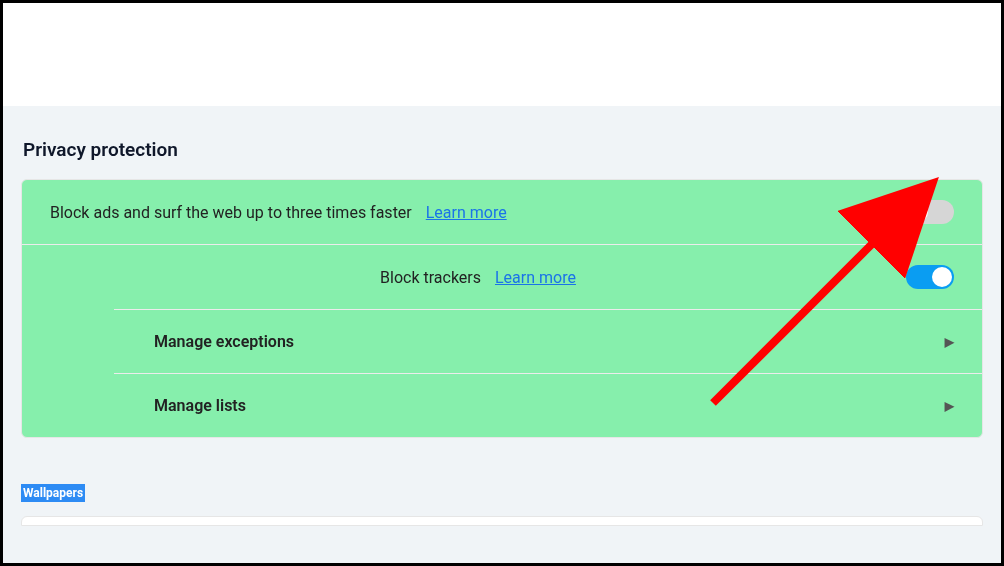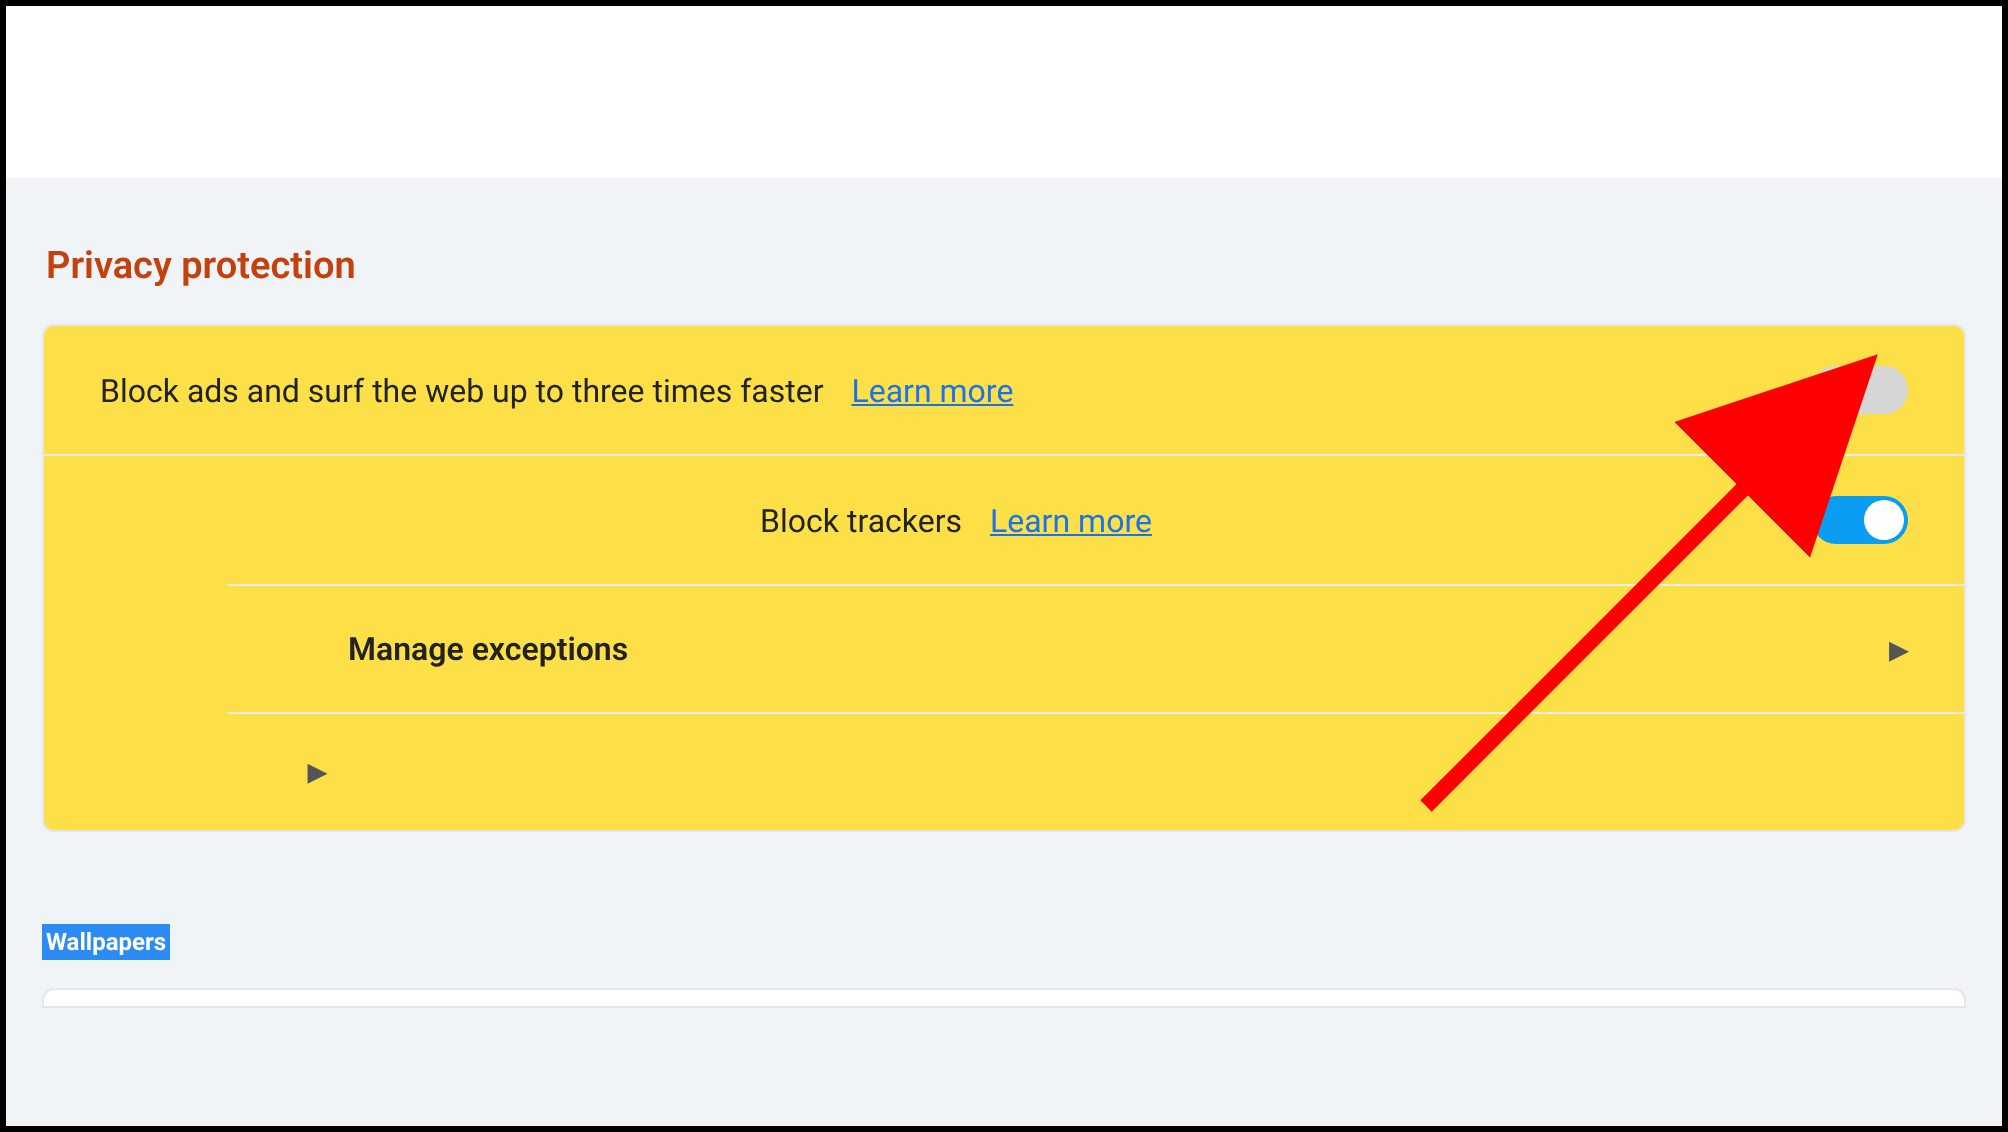--- a/index.html
+++ b/index.html
@@ -17,25 +17,26 @@
       background: #ffffff;
     }
     .settings-area {
       background: #f0f4f7;
       padding: 0 18px;
       height: calc(100% - 86px);
     }
     .section-title {
       font-size: 19px;
       font-weight: 600;
-      color: #c2410c;
+      color: #0f172a;
       padding: 32px 0 18px 2px;
+      margin-top: 17px;
     }
     .card {
-      background: #fde047;
+      background: #86efac;
       border: 1px solid #e6e6e6;
       border-radius: 6px;
       overflow: hidden;
     }
     .row {
       display: flex;
       align-items: center;
       padding: 20px 28px;
       font-size: 16px;
       color: #222;
@@ -77,21 +78,21 @@
     .subrow {
       display: flex;
       align-items: center;
       padding: 22px 28px 22px 40px;
       border-top: 1px solid #ececec;
       font-size: 16px;
       font-weight: 600;
       color: #222;
       cursor: pointer;
     }
-    .subrow-label { flex: 1; margin-left: 20px; }
+    .subrow-label { flex: 1; }
     .chevron {
       color: #555;
       font-size: 12px;
     }
     .wallpapers-section {
       margin-top: 44px;
     }
     .highlighted-title {
       background: #2d8bf4;
       color: #ffffff;
@@ -145,20 +146,21 @@
         <div class="toggle-knob"></div>
       </div>
     </div>
 
     <div class="subrows-wrap">
       <div class="subrow">
         <span class="subrow-label">Manage exceptions</span>
         <span class="chevron">▶</span>
       </div>
       <div class="subrow">
+        <span class="subrow-label">Manage lists</span>
         <span class="chevron">▶</span>
       </div>
     </div>
 
   </div>
 
   <div class="wallpapers-section">
     <span class="highlighted-title">Wallpapers</span>
     <div class="partial-card"></div>
   </div>

